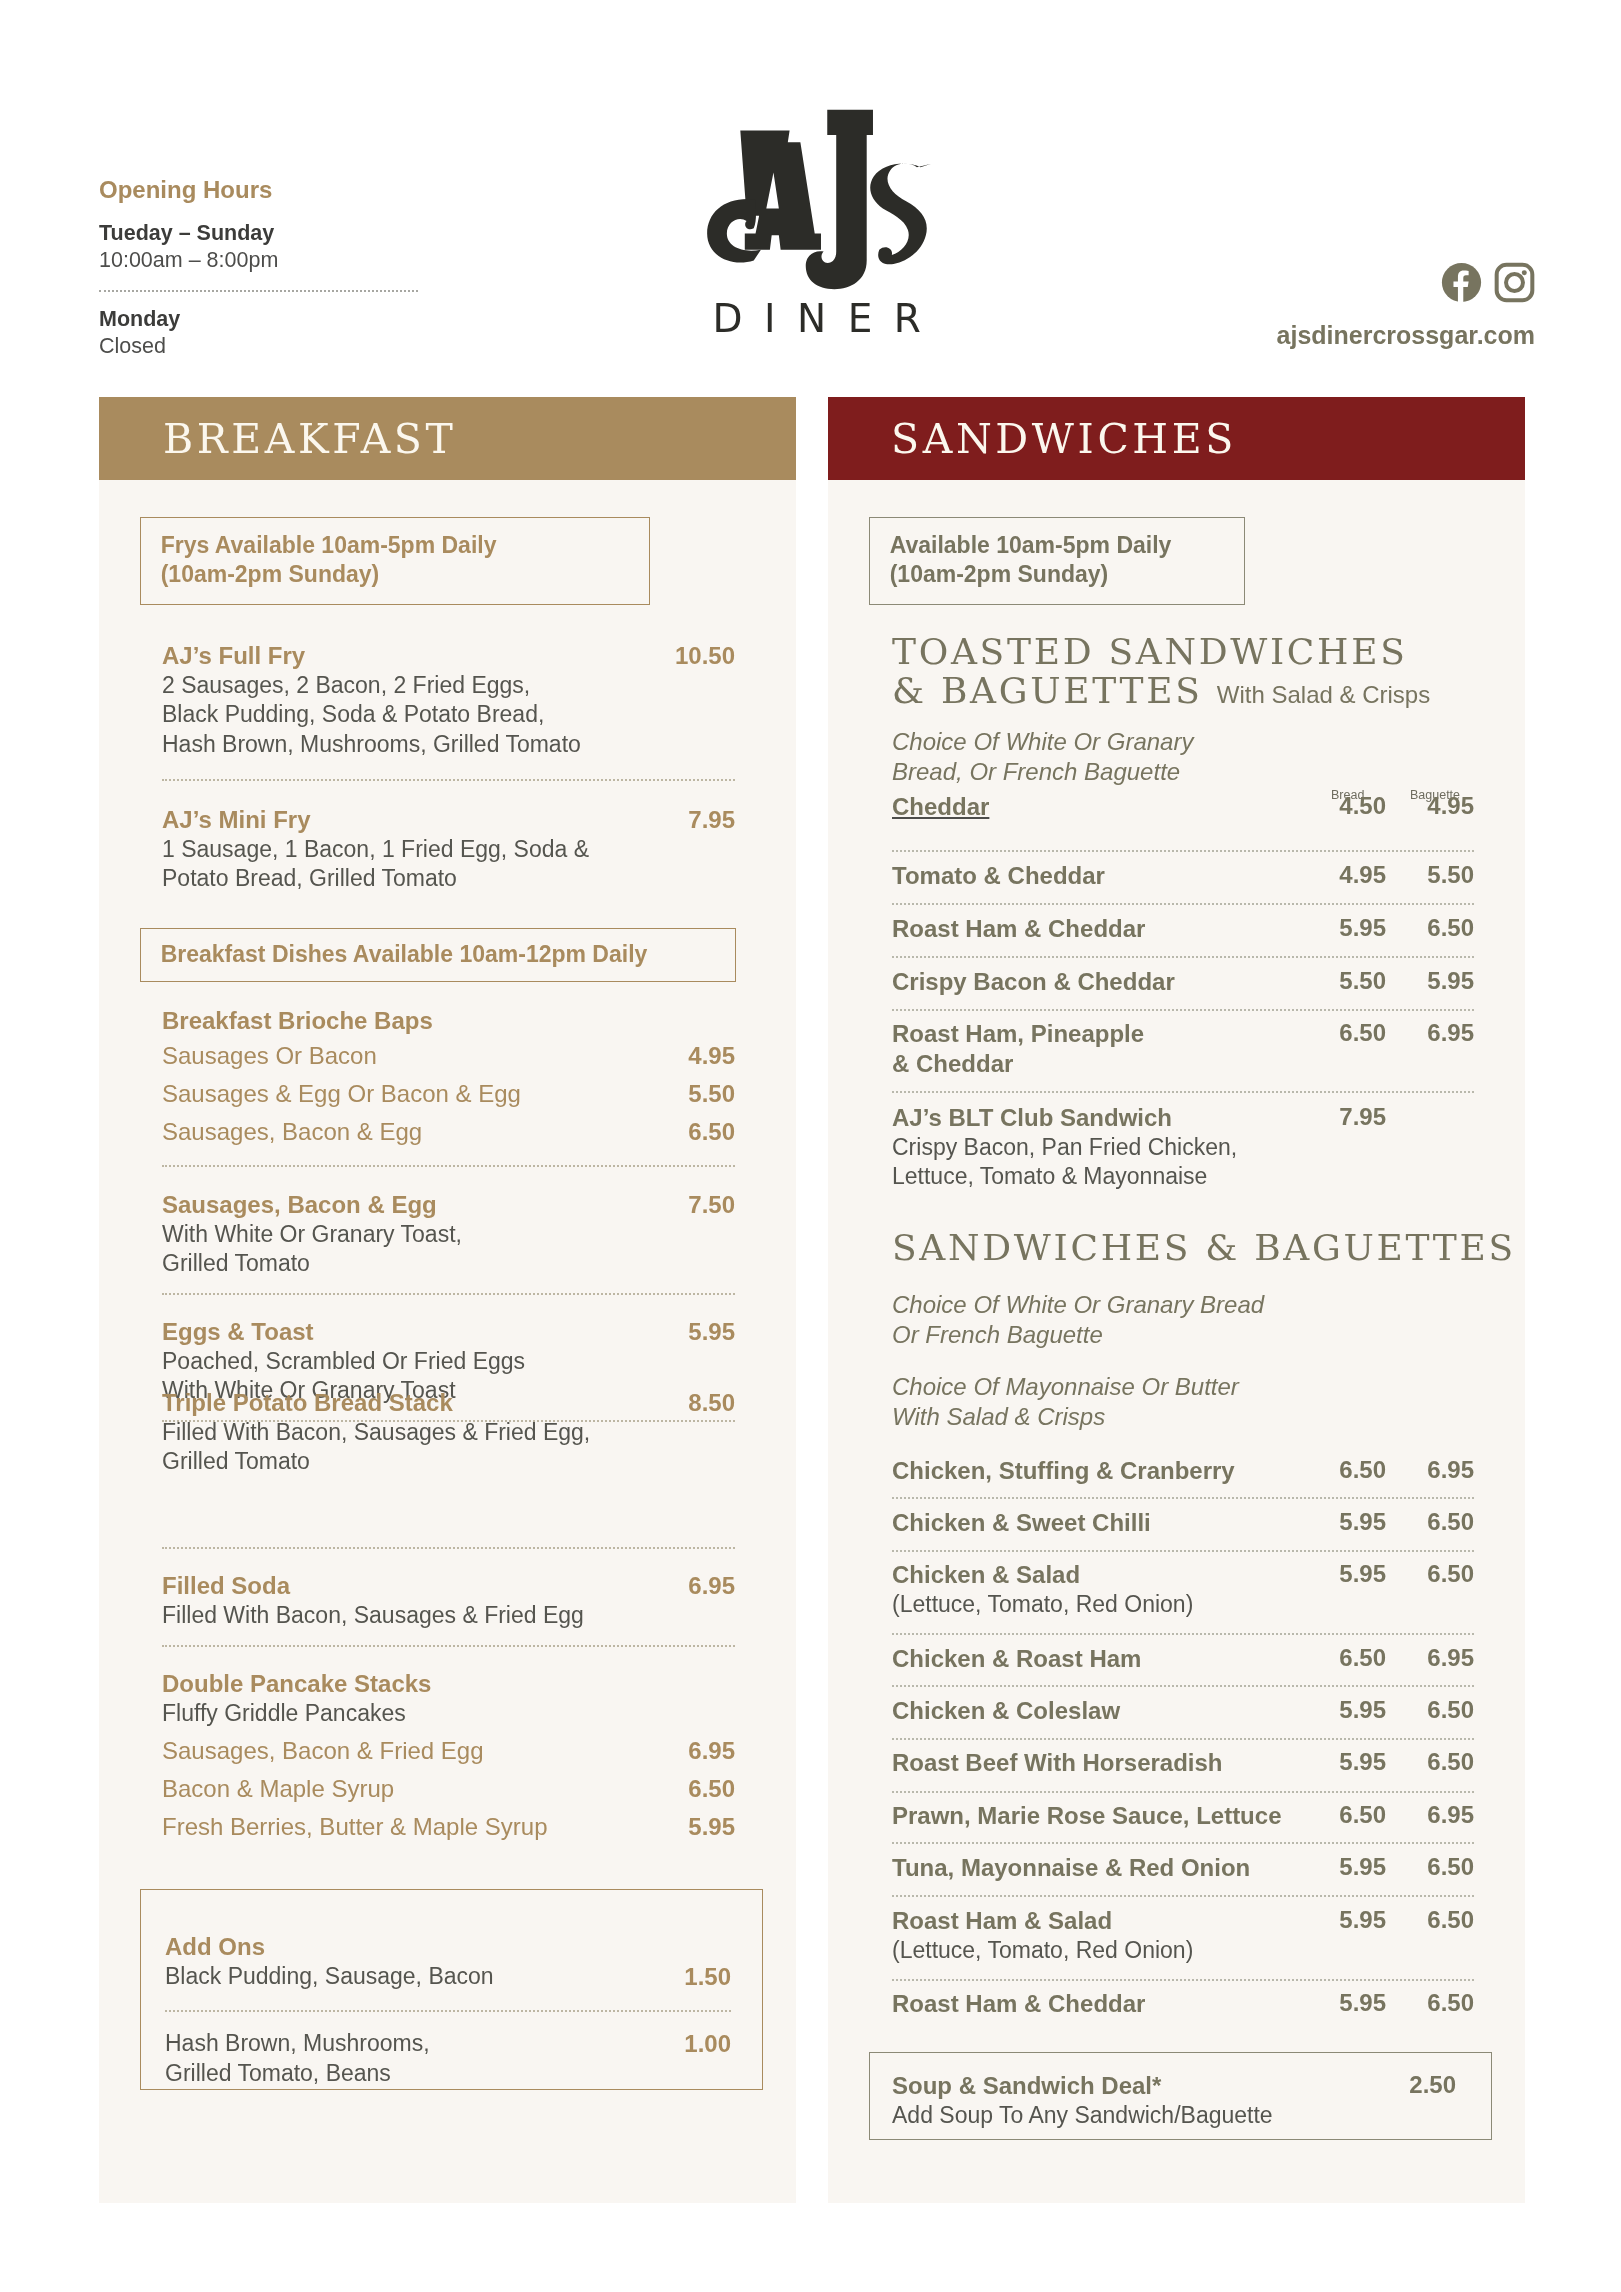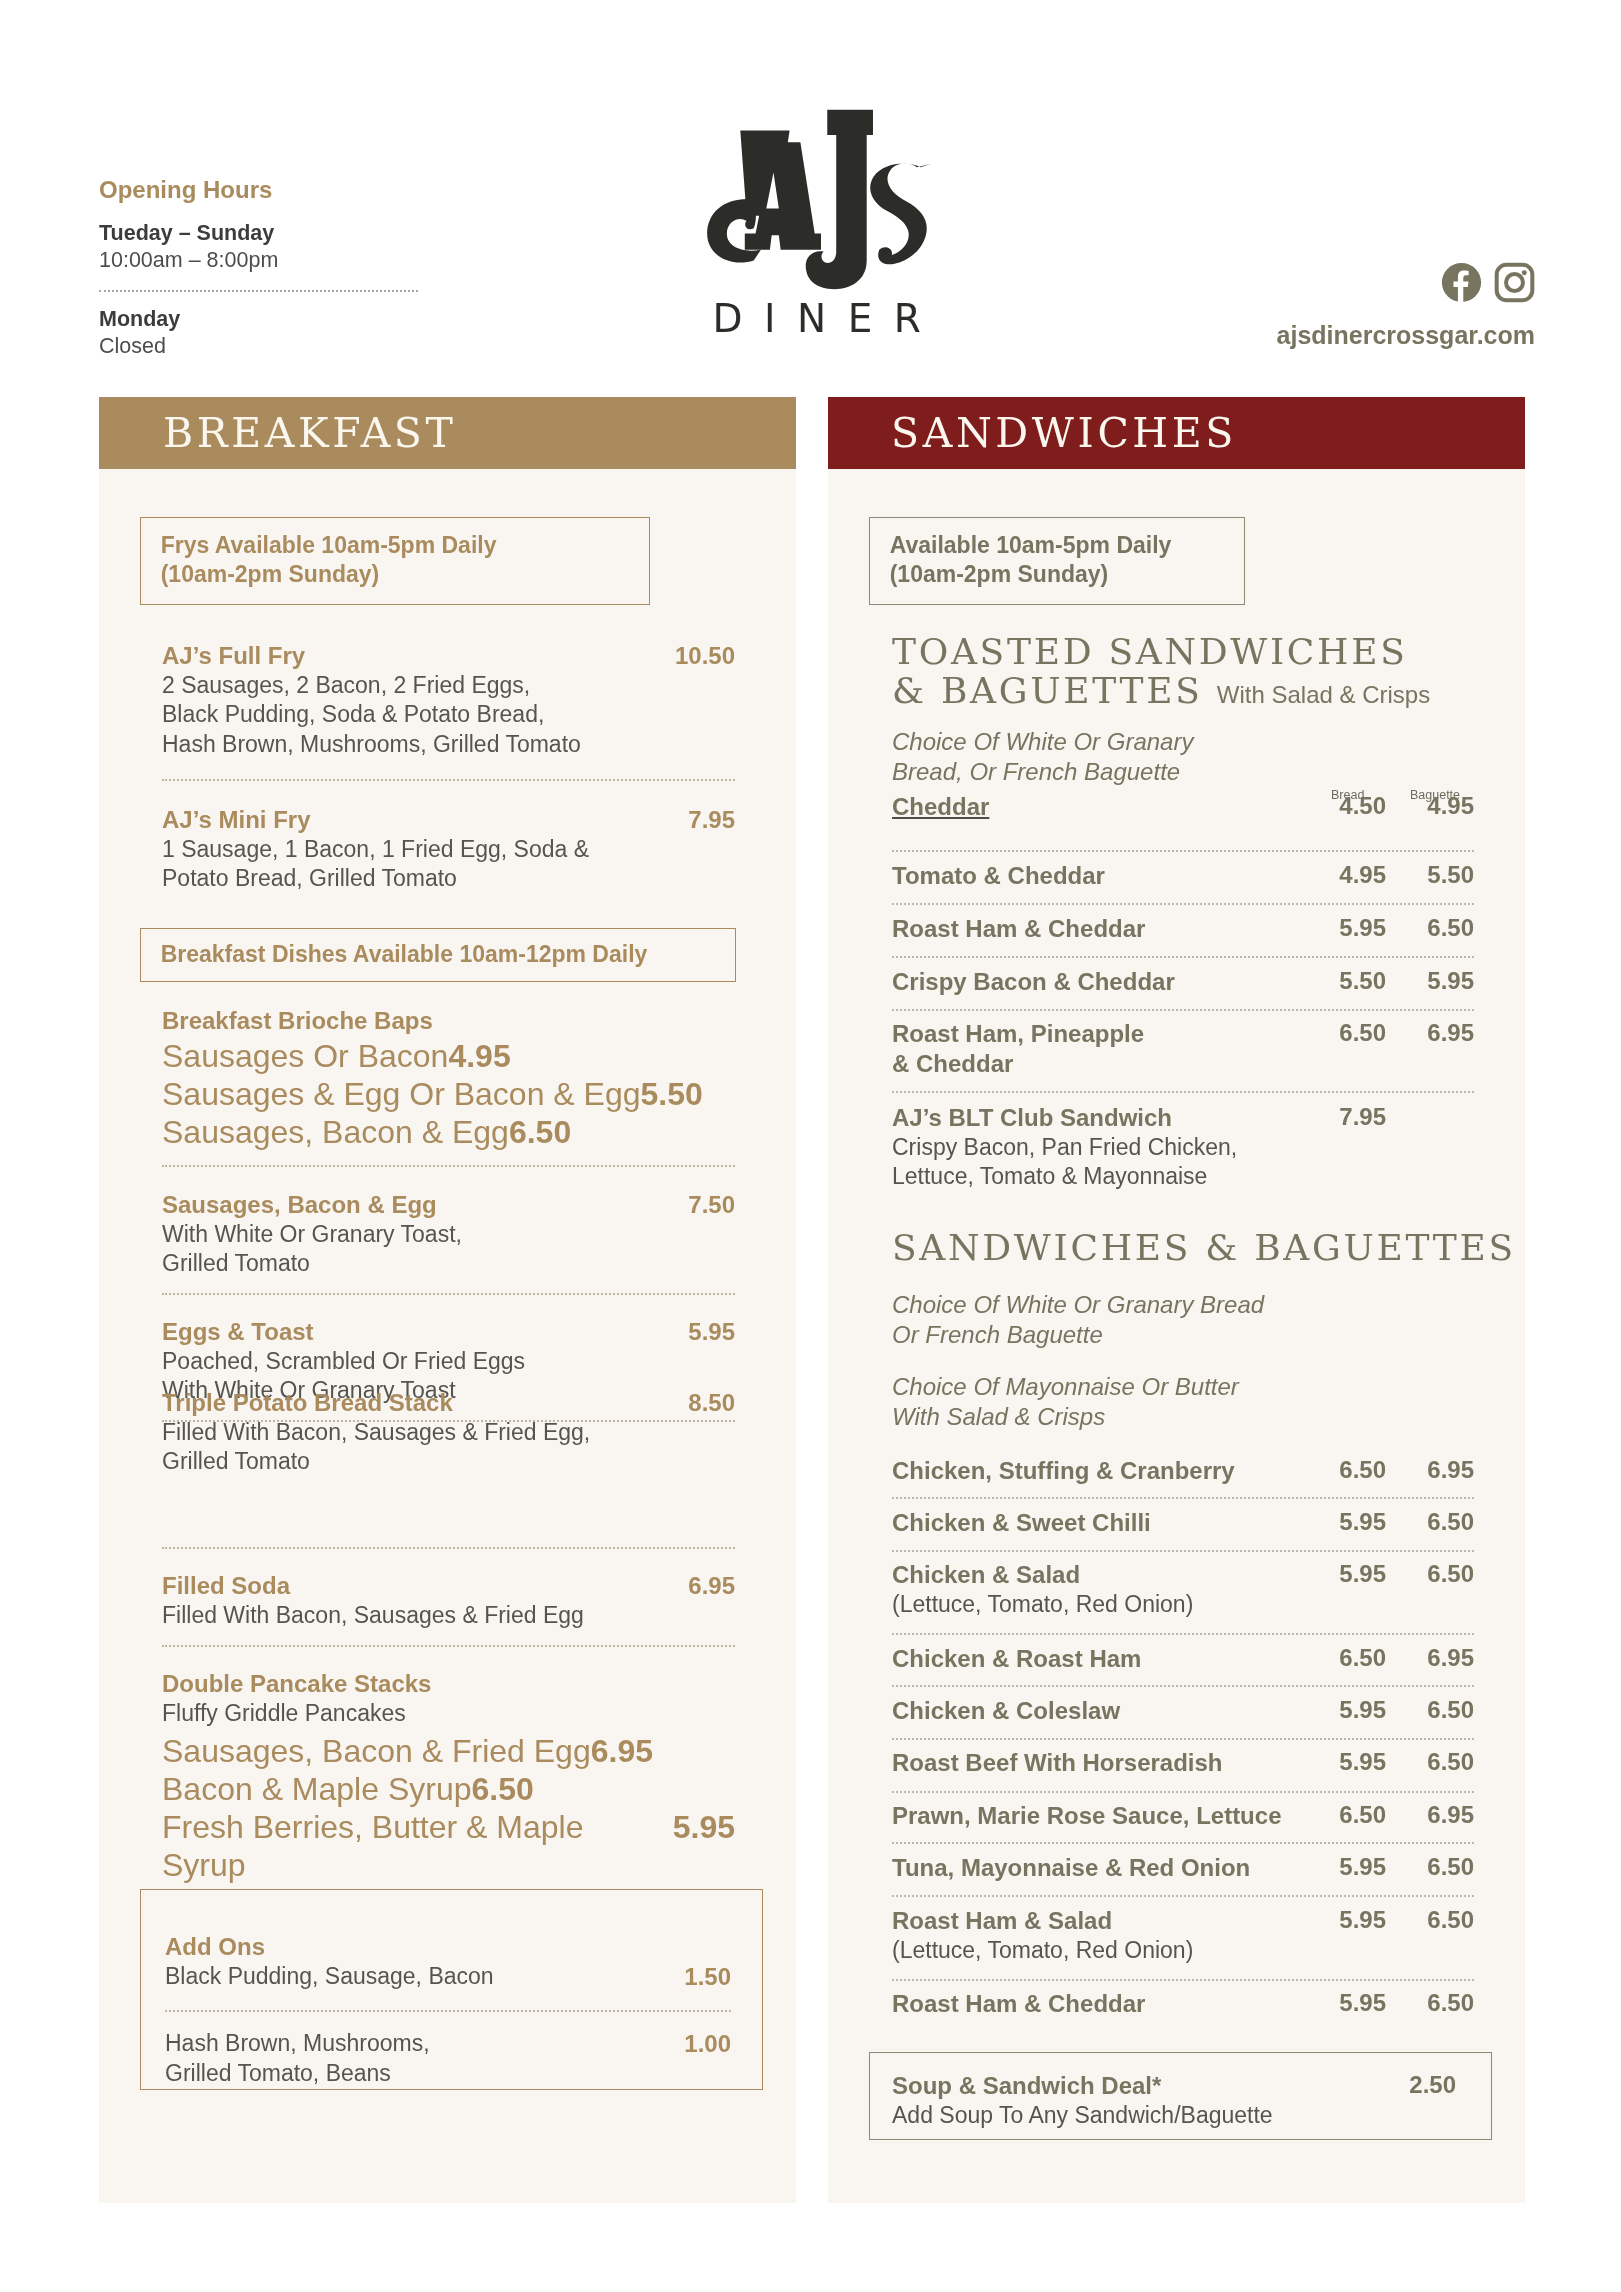--- a/index.html
+++ b/index.html
@@ -21,35 +21,35 @@
     font-size: 39px; letter-spacing: 21.5px; padding-left: 21.5px; color: #2c2c28; font-family: "DejaVu Sans", sans-serif; }
 
   .social { right: 86px; top: 262px; display: flex; gap: 12.5px; }
   .social .ic { width: 41px; height: 41px; }
   .website { right: 86px; top: 321px; font-size: 25px; font-weight: bold; color: #77745f; }
 
   
   .col { top: 397px; height: 1806px; background: #f9f6f2; }
   .col.left { left: 99px; width: 697px; }
   .col.right { left: 828px; width: 697px; }
-  .col-head { height: 72px; padding-left: 64px; display: flex; align-items: center;
+  .col-head { height: 83px; padding-left: 64px; display: flex; align-items: center;
     font-family: "DejaVu Serif", serif; font-size: 41px; letter-spacing: 3.6px; color: #fbf7ee; }
   .col.left .col-head { background: #a98b5e; }
   .col.right .col-head { background: #7f1d1d; padding-left: 63px; }
 
   .notice { position: absolute; border: 1.8px solid #a98b5e; padding: 12.5px 19.7px;
     font-size: 23px; font-weight: bold; line-height: 29px; color: #a98b5e; }
   .right .notice { border-color: #8c8a77; color: #77745f; }
 
   .item { position: absolute; left: 63px; width: 573px; }
   .right .item { left: 64px; width: 582px; }
   .name { font-size: 24px; font-weight: bold; color: #a98b5e; line-height: 29.6px; }
   .desc { font-size: 23px; color: #55554f; line-height: 29.6px; }
   .price { position: absolute; right: 0; top: 0; font-size: 24px; font-weight: bold; color: #a98b5e; line-height: 29.6px; }
-  .sub { font-size: 32px; color: #a98b5e; line-height: 38px; display: flex; }
+  .sub { font-size: 24px; color: #a98b5e; line-height: 38px; display: flex; justify-content: space-between; }
   .sub .p { font-weight: bold; }
   .dots { position: absolute; left: 63px; width: 573px; border-top: 2.7px dotted #bdb6a3; }
   .right .dots { left: 64px; width: 582px; border-top-color: #b9b8ac; }
 
   .r-name { font-size: 24px; font-weight: bold; color: #77745f; line-height: 29.6px; }
   .r-desc { font-size: 23px; color: #55554f; line-height: 29.6px; }
   .r-p1 { position: absolute; right: 88px; top: 0; font-size: 24px; font-weight: bold; color: #77745f; width: 63px; text-align: right; }
   .r-p2 { position: absolute; right: 0; top: 0; font-size: 24px; font-weight: bold; color: #77745f; width: 63px; text-align: right; }
 
   .section-title { position: absolute; left: 64px; font-family: "DejaVu Serif", serif; font-size: 36px;

